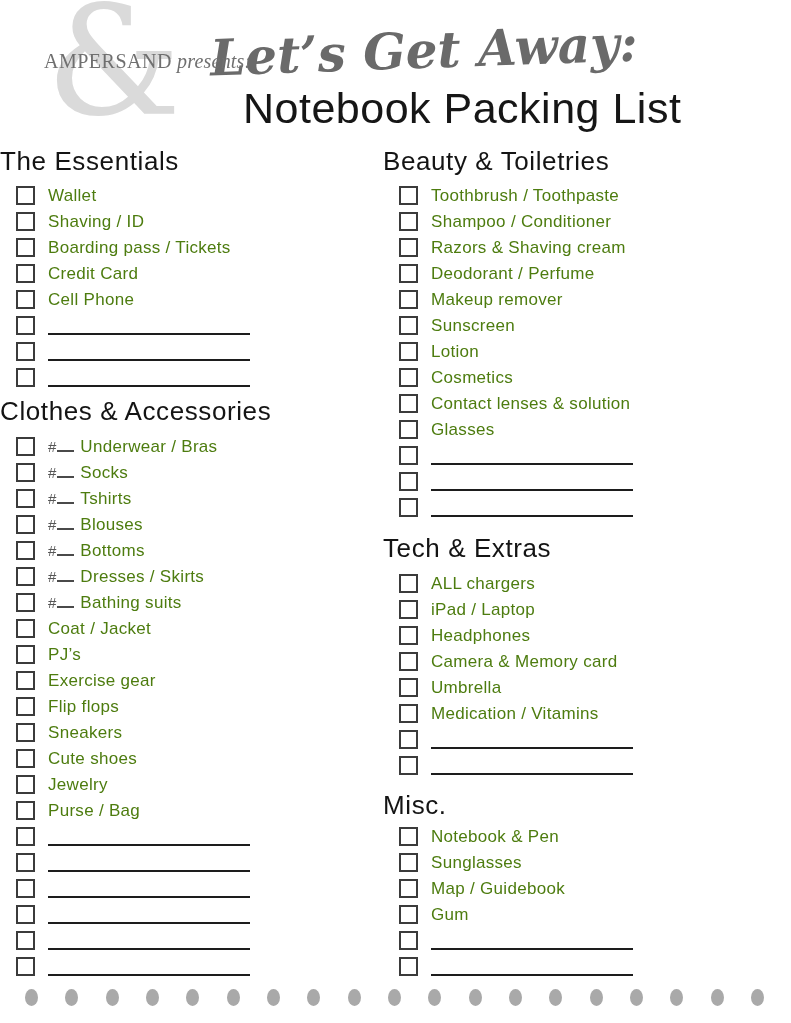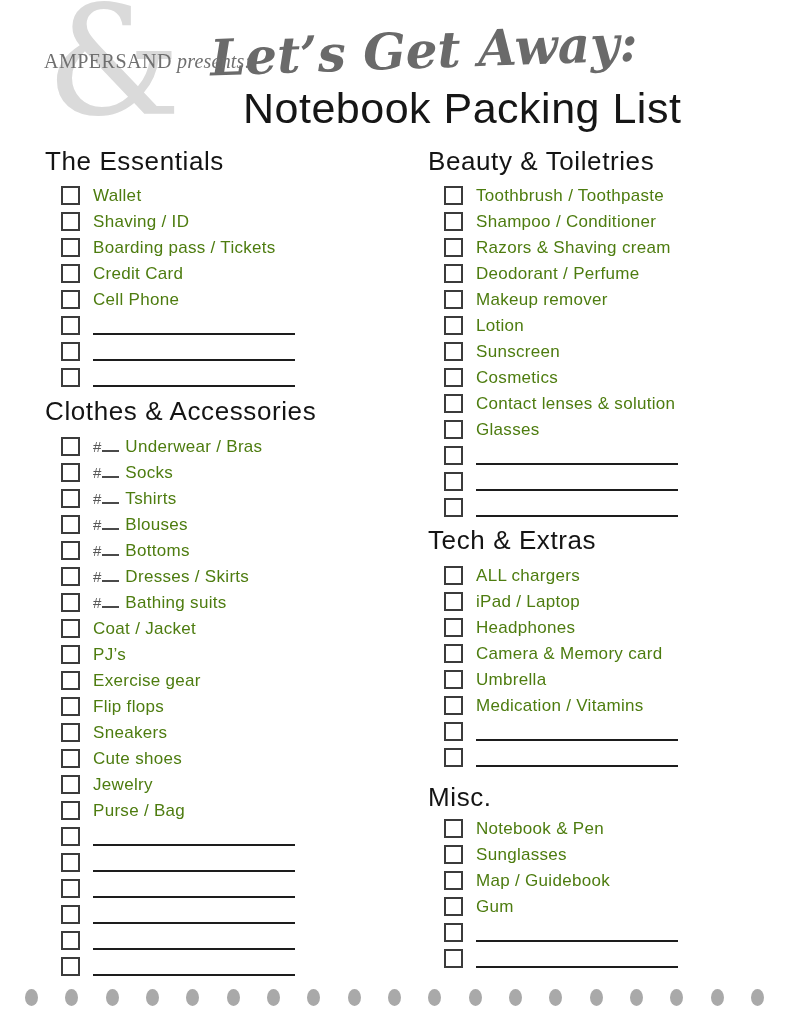--- a/index.html
+++ b/index.html
@@ -25,32 +25,32 @@
     font-size:50px; line-height:1; color:#6a6a6a;
     transform:rotate(-2deg); white-space:nowrap;
   }
   .main-title {
     position:absolute; left:243px; top:84px; margin:0; z-index:2;
     font-size:43px; font-weight:400; color:#161616; letter-spacing:0.5px;
     line-height:1.15; white-space:nowrap;
   }
 
   
-  .columns { display:flex; padding-left:45px; position:relative; z-index:2; }
+  .columns { display:flex; position:relative; z-index:2; }
   .col-left  { width:383px; flex:none; }
   .col-right { width:350px; flex:none; }
 
   .section-heading {
     margin:0; font-size:26px; font-weight:400; color:#141414;
     letter-spacing:0.6px; line-height:30px; white-space:nowrap;
   }
   .items { padding-left:16px; margin-top:6px; }
   .section-clothes { margin-top:6px; }
   .section-clothes .items { margin-top:7px; }
-  .section-tech { margin-top:5px; }
+  .section-tech { margin-top:13px; }
   .section-tech .items { margin-top:7px;text-align:right; }
   .section-misc { margin-top:12px; }
   .section-misc .items { margin-top:3px; }
 
   .row { display:flex; align-items:center; height:26px; }
   .checkbox {
     width:15px; height:15px; flex:none;
     border:2px solid #3b3b3b; background:#fff; margin-right:13px;
   }
   .row-label {
@@ -253,25 +253,25 @@
             <div class="row">
     <span class="checkbox"></span>
   <span class="row-label">Deodorant / Perfume</span>
             </div>
             <div class="row">
     <span class="checkbox"></span>
   <span class="row-label">Makeup remover</span>
             </div>
             <div class="row">
     <span class="checkbox"></span>
+  <span class="row-label">Sunscreen</span>
+            </div>
+            <div class="row">
+    <span class="checkbox"></span>
   <span class="row-label">Lotion</span>
-            </div>
-            <div class="row">
-    <span class="checkbox"></span>
-  <span class="row-label">Sunscreen</span>
             </div>
             <div class="row">
     <span class="checkbox"></span>
   <span class="row-label">Cosmetics</span>
             </div>
             <div class="row">
     <span class="checkbox"></span>
   <span class="row-label">Contact lenses &amp; solution</span>
             </div>
             <div class="row">

